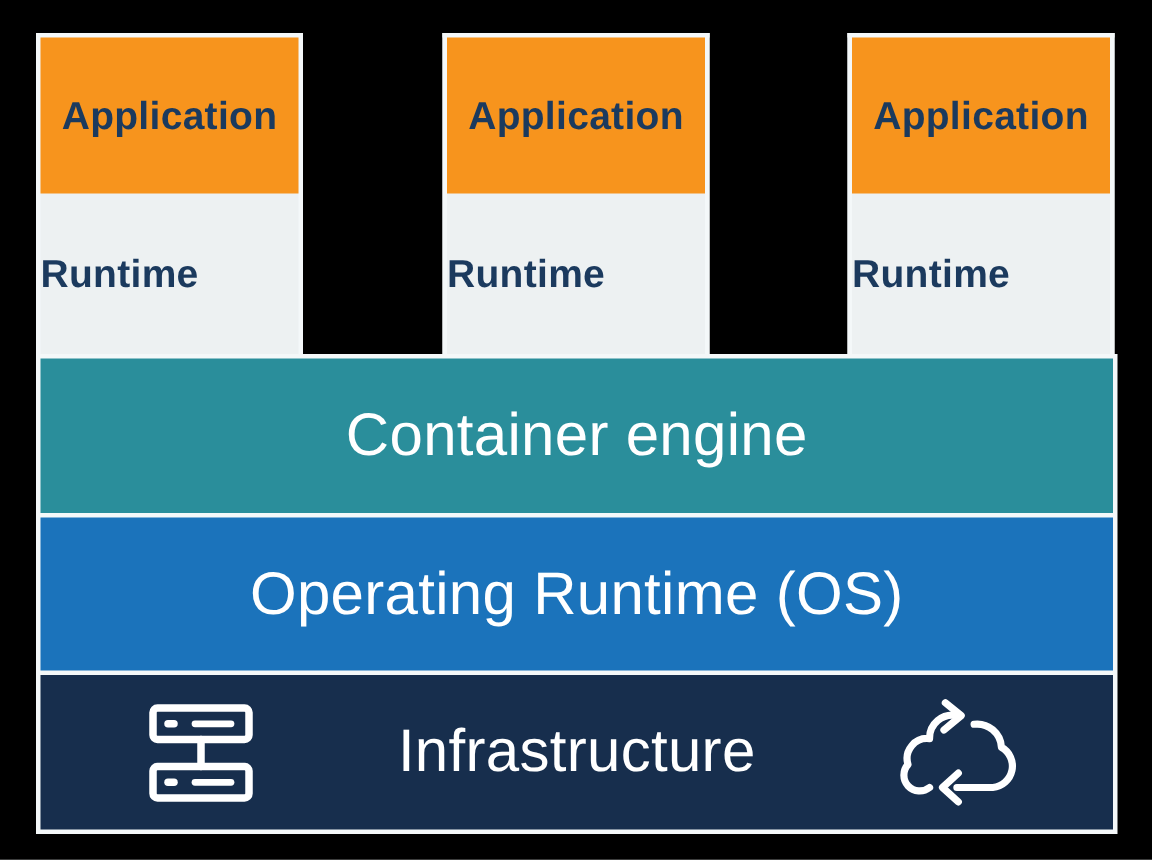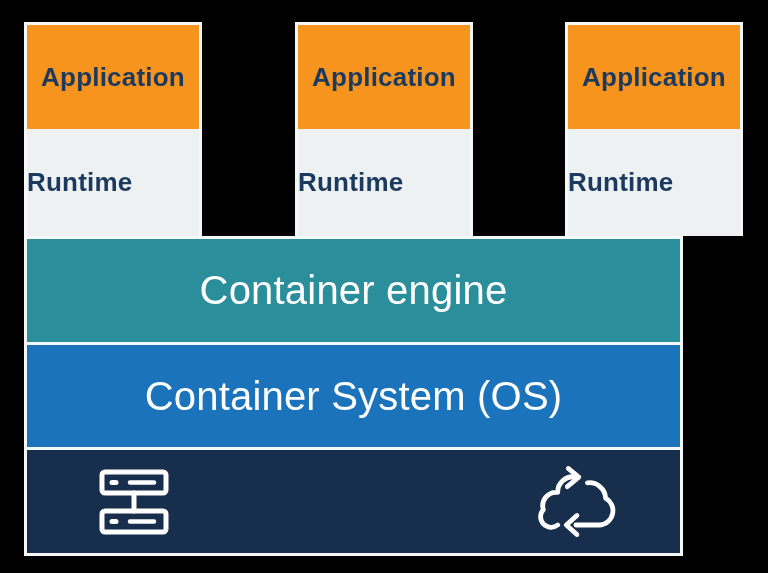--- a/index.html
+++ b/index.html
@@ -45,21 +45,21 @@
     font-size: 26px;
     font-weight: bold;
     color: var(--label-navy, #1B3A5E);
     letter-spacing: 0.2px;
   }
 
   
   .stack {
     position: absolute;
     left: 24px; top: 236px;
-    width: 659px; height: 320px;
+    width: 721px; height: 320px;
     box-sizing: border-box;
     background: var(--border-white, #F4F8F9);
     padding: 3px;
     display: flex;
     flex-direction: column;
     gap: 3px;
   }
   .layer {
     flex: 1;
     position: relative;
@@ -114,36 +114,37 @@
     </div>
   </div>
 
   <div class="stack">
 
     <div class="layer engine">
       <span class="layer-label">Container engine</span>
     </div>
 
     <div class="layer os">
-      <span class="layer-label">Container System (OS)</span>
+      <span class="layer-label">Operating Runtime (OS)</span>
     </div>
 
     <div class="layer infra">
       <span class="icon server">
         <svg width="70" height="66" viewBox="0 0 70 66" fill="none" stroke="#FFFFFF" stroke-width="5" stroke-linecap="round" stroke-linejoin="round">
           <rect x="3" y="3" width="64" height="21" rx="3"></rect>
           <rect x="3" y="42" width="64" height="21" rx="3"></rect>
           <line x1="35" y1="24" x2="35" y2="42"></line>
           <line x1="13" y1="13.5" x2="17" y2="13.5" stroke-width="5"></line>
           <line x1="31" y1="13.5" x2="55" y2="13.5" stroke-width="4.5"></line>
           <line x1="13" y1="52.5" x2="17" y2="52.5" stroke-width="5"></line>
           <line x1="31" y1="52.5" x2="55" y2="52.5" stroke-width="4.5"></line>
         </svg>
       </span>
 
+      <span class="layer-label">Infrastructure</span>
 
       <span class="icon cloud">
         <svg width="92" height="74" viewBox="0 0 96 76" fill="none" stroke="#FFFFFF" stroke-width="5" stroke-linecap="round" stroke-linejoin="round">
 
           <path d="M 62 18 A 17 17 0 0 1 81 34 A 15 15 0 0 1 75 62 L 50 62"></path>
 
           <path d="M 31 62 A 11 11 0 0 1 16 46 A 14 14 0 0 1 31 28 A 16 16 0 0 1 50 12"></path>
 
           <polyline points="42,3 53,12 41,22"></polyline>
 

